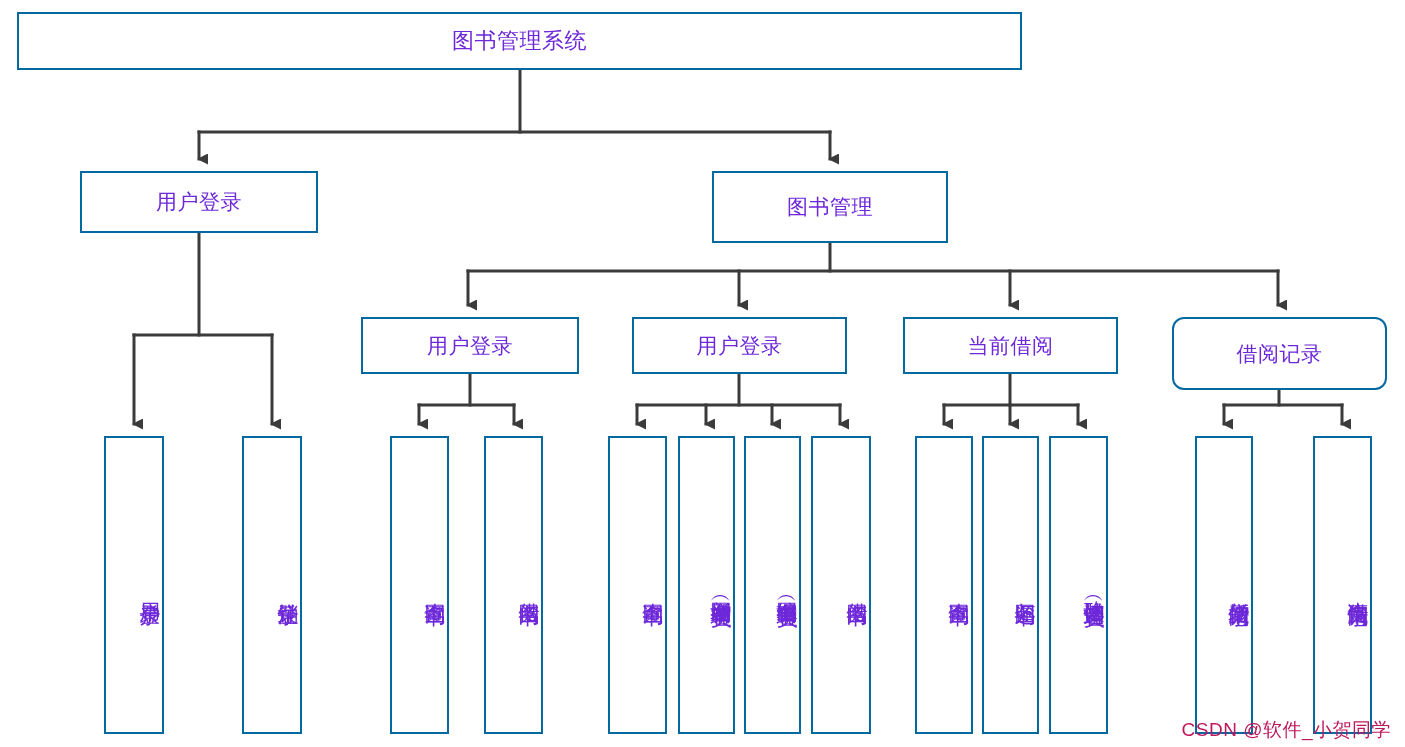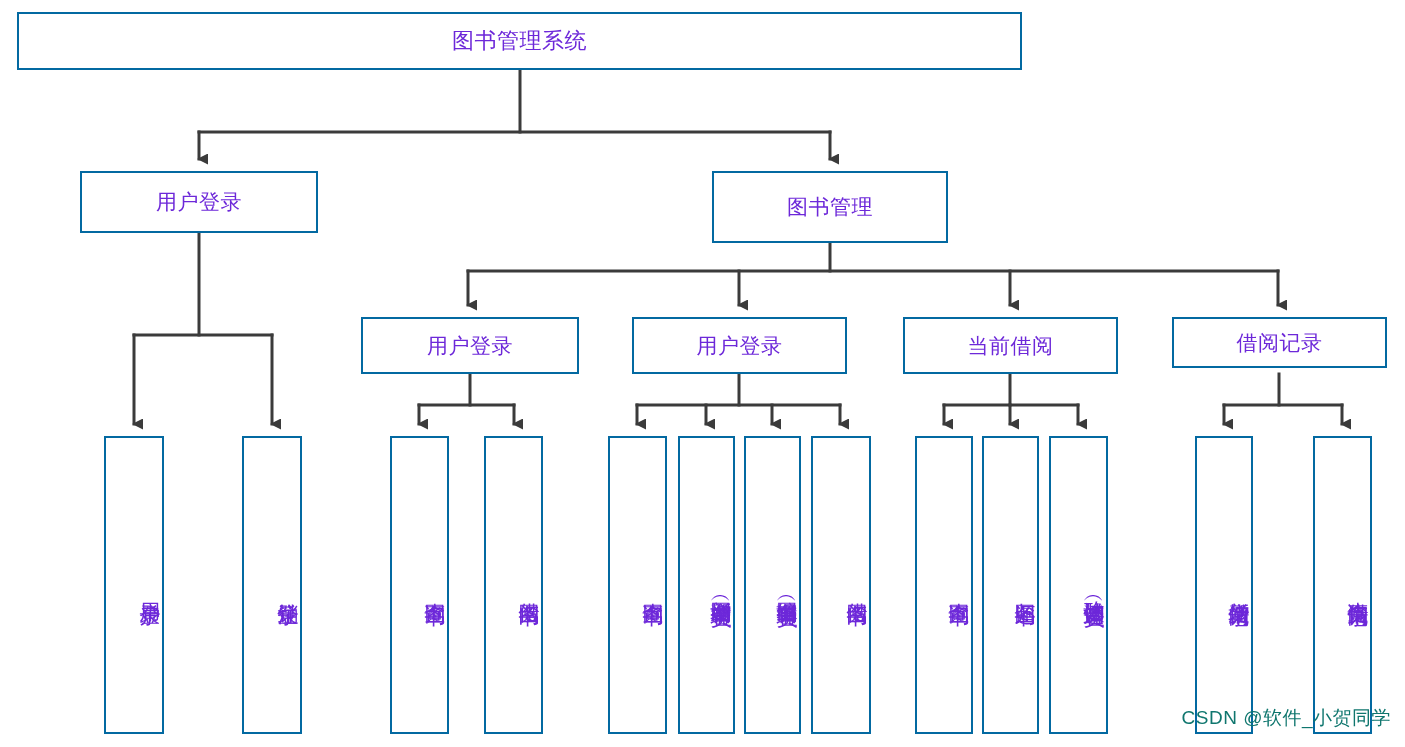--- a/index.html
+++ b/index.html
@@ -56,23 +56,23 @@
     padding-top: 6px;
   }
   .node.v .vtext {
     writing-mode: vertical-rl;
     text-orientation: upright;
     display: block;
   }
   .watermark {
     position: absolute;
     right: 14px;
-    bottom: 16px;
+    bottom: 4px;
     font-size: 19px;
-    color: #0f766e;
+    color: #be185d;
     letter-spacing: 0.5px;
     white-space: nowrap;
     user-select: none;
   }
 </style>
 </head>
 <body>
 
 <div id="canvas">
 
@@ -131,21 +131,21 @@
       </div>
       <div class="node h" style="left: 361px; top: 317px; width: 218px; height: 57px;">
         <span>用户登录</span>
       </div>
       <div class="node h" style="left: 632px; top: 317px; width: 215px; height: 57px;">
         <span>用户登录</span>
       </div>
       <div class="node h" style="left: 903px; top: 317px; width: 215px; height: 57px;">
         <span>当前借阅</span>
       </div>
-      <div class="node h" style="left: 1172px; top: 317px; width: 215px; height: 51px;">
+      <div class="node h" style="left: 1172px; top: 317px; width: 215px; height: 73px; border-radius: 12px;">
         <span>借阅记录</span>
       </div>
       <div class="node v" style="left: 104px; top: 436px; width: 60px; height: 298px;">
         <span class="vtext">用户登录</span>
       </div>
       <div class="node v" style="left: 242px; top: 436px; width: 60px; height: 298px;">
         <span class="vtext">注销登录</span>
       </div>
       <div class="node v" style="left: 390px; top: 436px; width: 59px; height: 298px;">
         <span class="vtext">查询图书</span>

